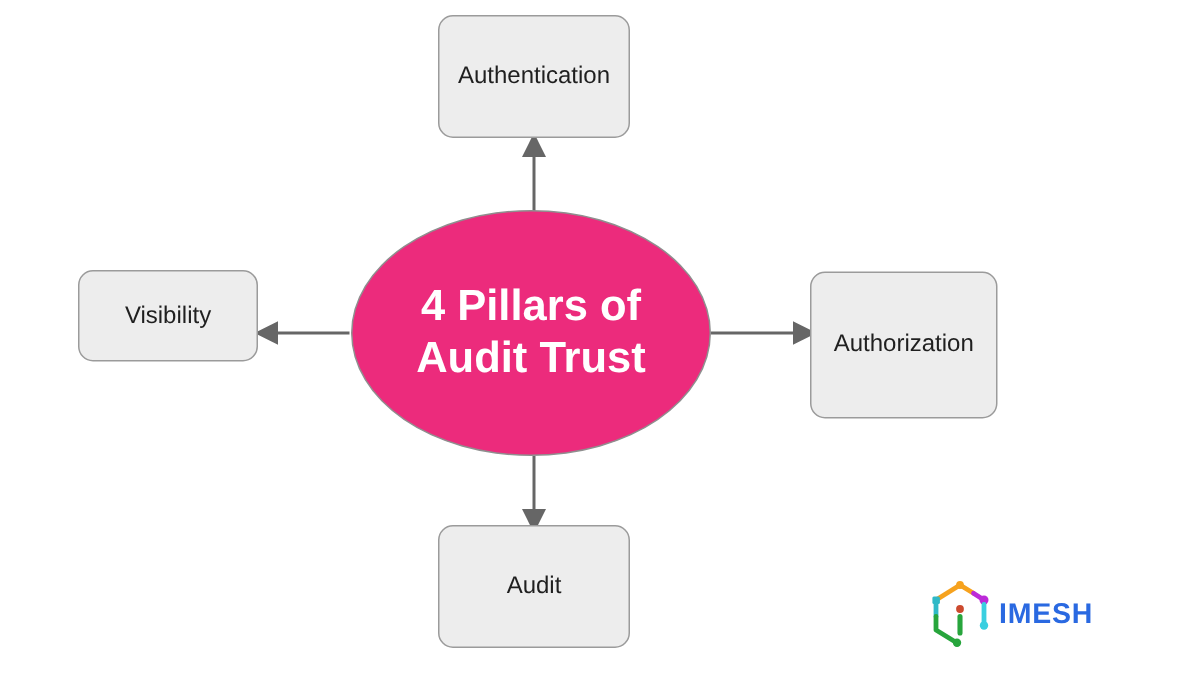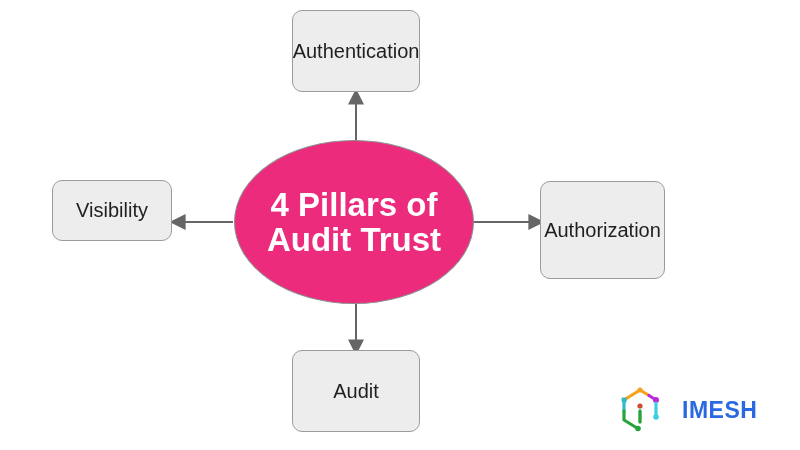--- a/index.html
+++ b/index.html
@@ -24,56 +24,55 @@
   .arrows marker path { fill: var(--arrow, #666666); }
   .node {
     position: absolute;
     background: var(--node-fill, #EDEDED);
     border: 1px solid var(--node-border, #9B9B9B);
     border-radius: 10px;
     display: flex;
     align-items: center;
     justify-content: center;
     color: var(--node-text, #1F1F1F);
-    font-size: 20px;
+    font-size: 16px;
   }
   .node-top    { left: 292px; top: 10px;  width: 128px; height: 82px; }
   .node-right  { left: 540px; top: 181px; width: 125px; height: 98px; }
   .node-bottom { left: 292px; top: 350px; width: 128px; height: 82px; }
   .node-left   { left: 52px;  top: 180px; width: 120px; height: 61px; }
   .center-ellipse {
     position: absolute;
     left: 234px; top: 140px;
     width: 240px; height: 164px;
     background: var(--center-fill, #EC2B7C);
     border: 1.5px solid #8F8F8F;
     border-radius: 50%;
     display: flex;
     flex-direction: column;
     align-items: center;
     justify-content: center;
     color: var(--center-text, #FFFFFF);
     font-weight: bold;
-    font-size: 33px;
+    font-size: 29px;
     line-height: 35px;
     text-align: center;
   }
   .logo {
     position: absolute;
     left: 618px; top: 386px;
     display: flex;
     align-items: center;
     gap: 4px;
   }
   .logo-text {
     color: var(--logo-blue, #2A69E1);
     font-weight: bold;
-    font-size: 23px;
+    font-size: 19px;
     letter-spacing: 0.5px;
-    margin-left: 16px;
   }
 </style>
 </head>
 <body>
 
 <div class="canvas">
 
   <svg class="arrows" viewBox="0 0 800 450">
     <defs>
       <marker id="ah" markerWidth="8" markerHeight="8" viewBox="0 0 10 10" refX="1" refY="5" orient="auto">

